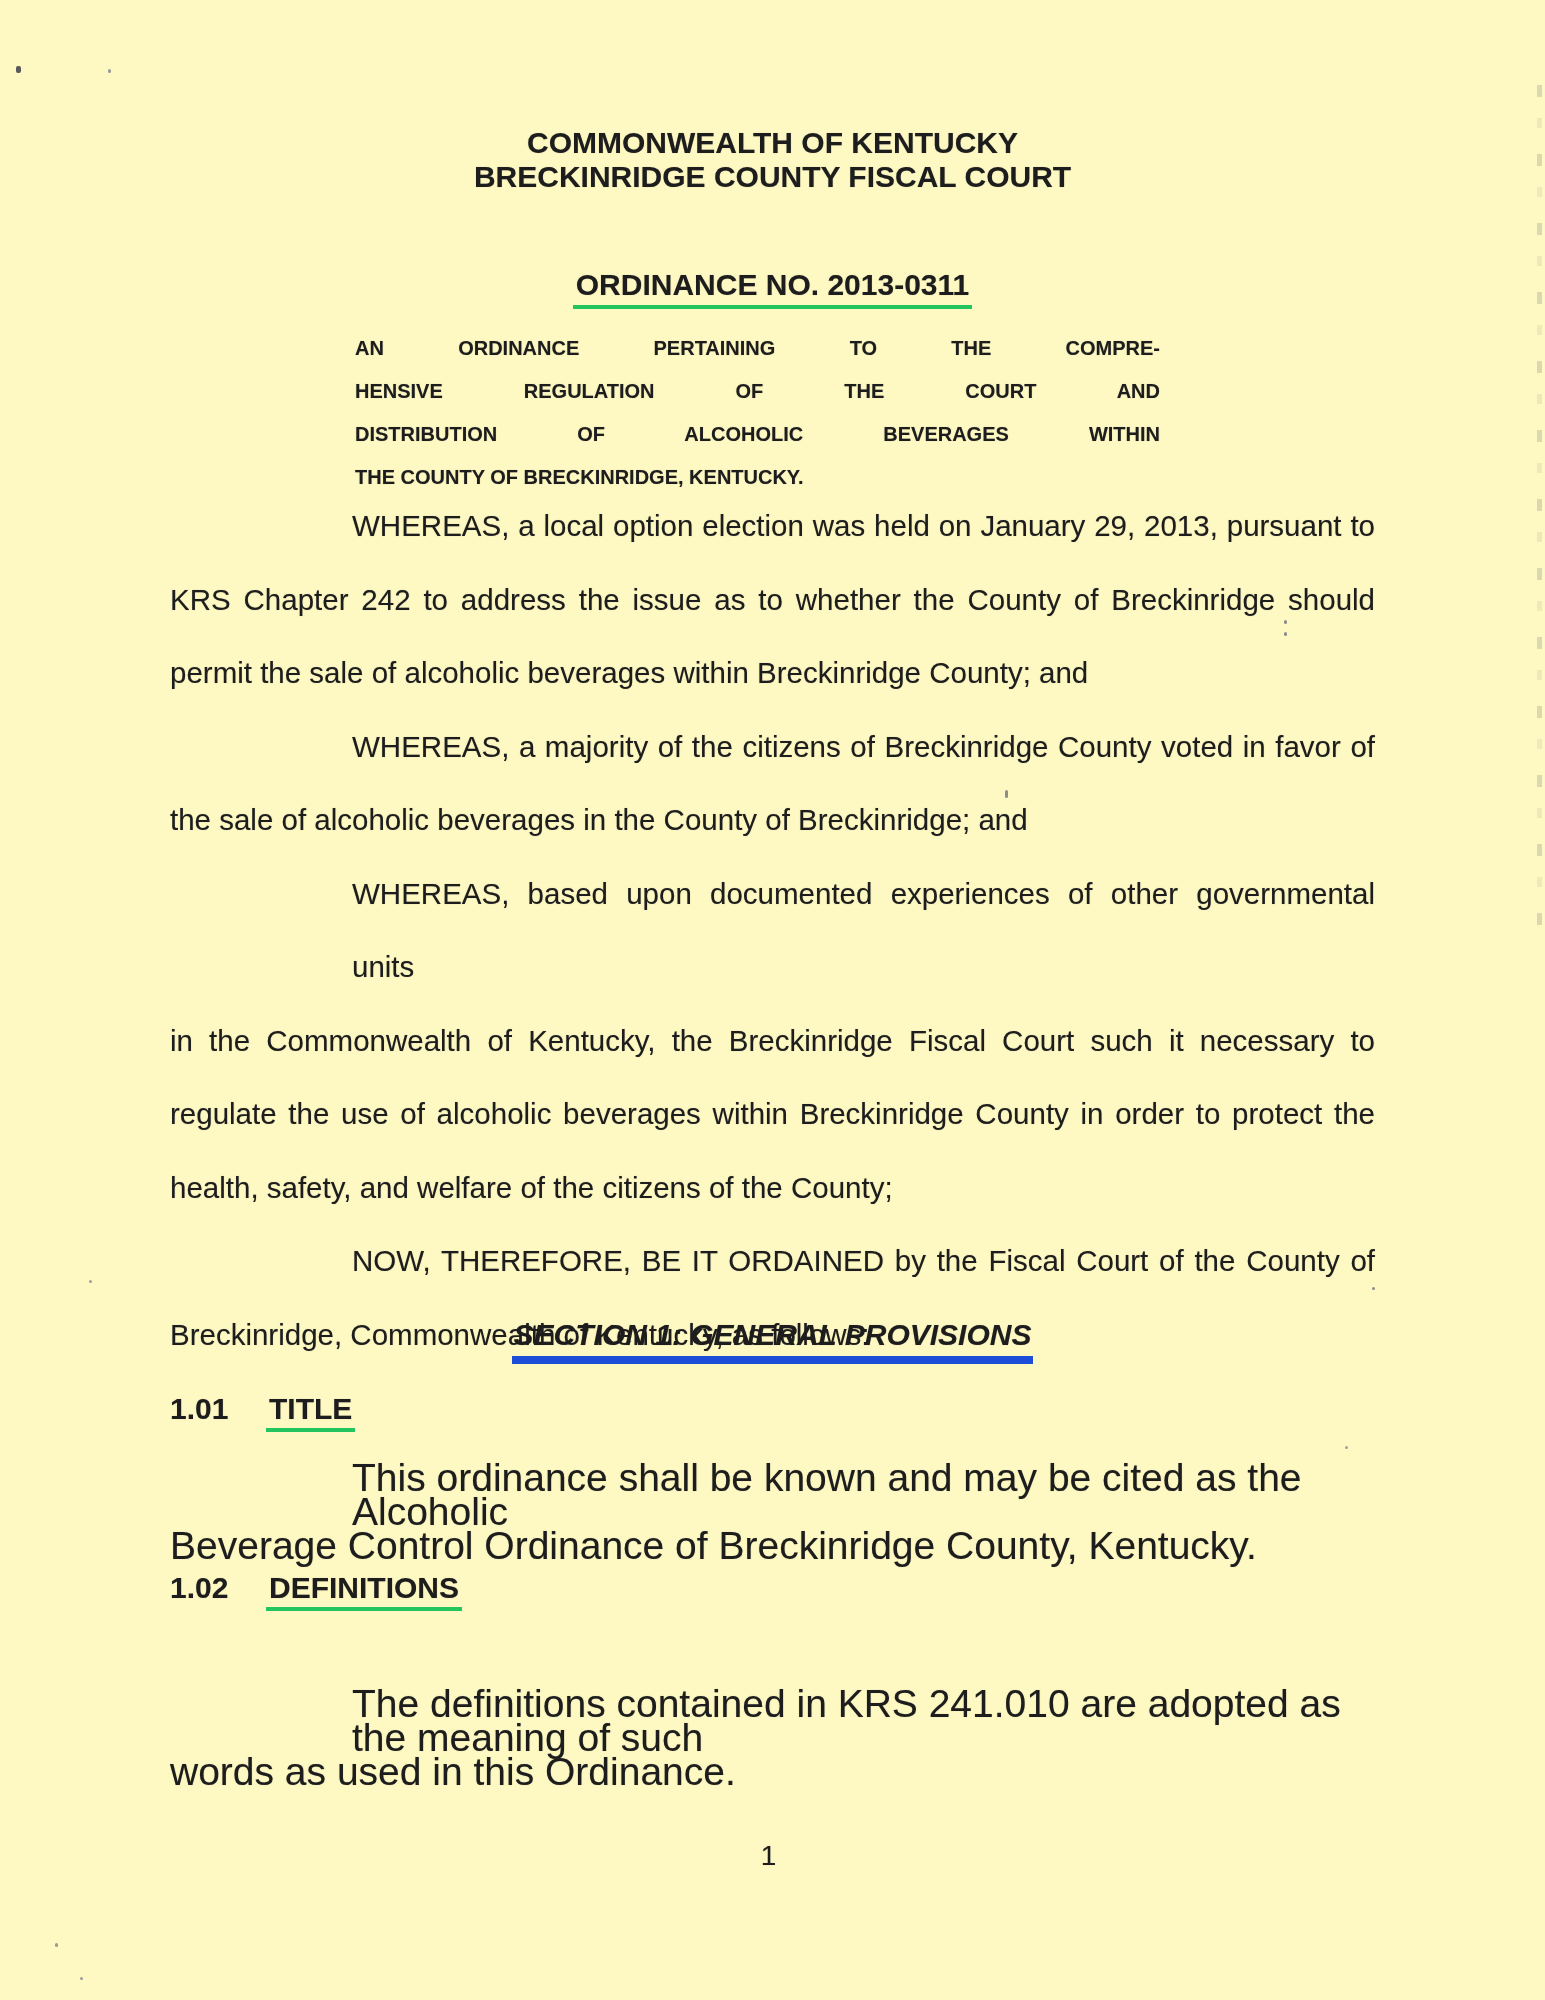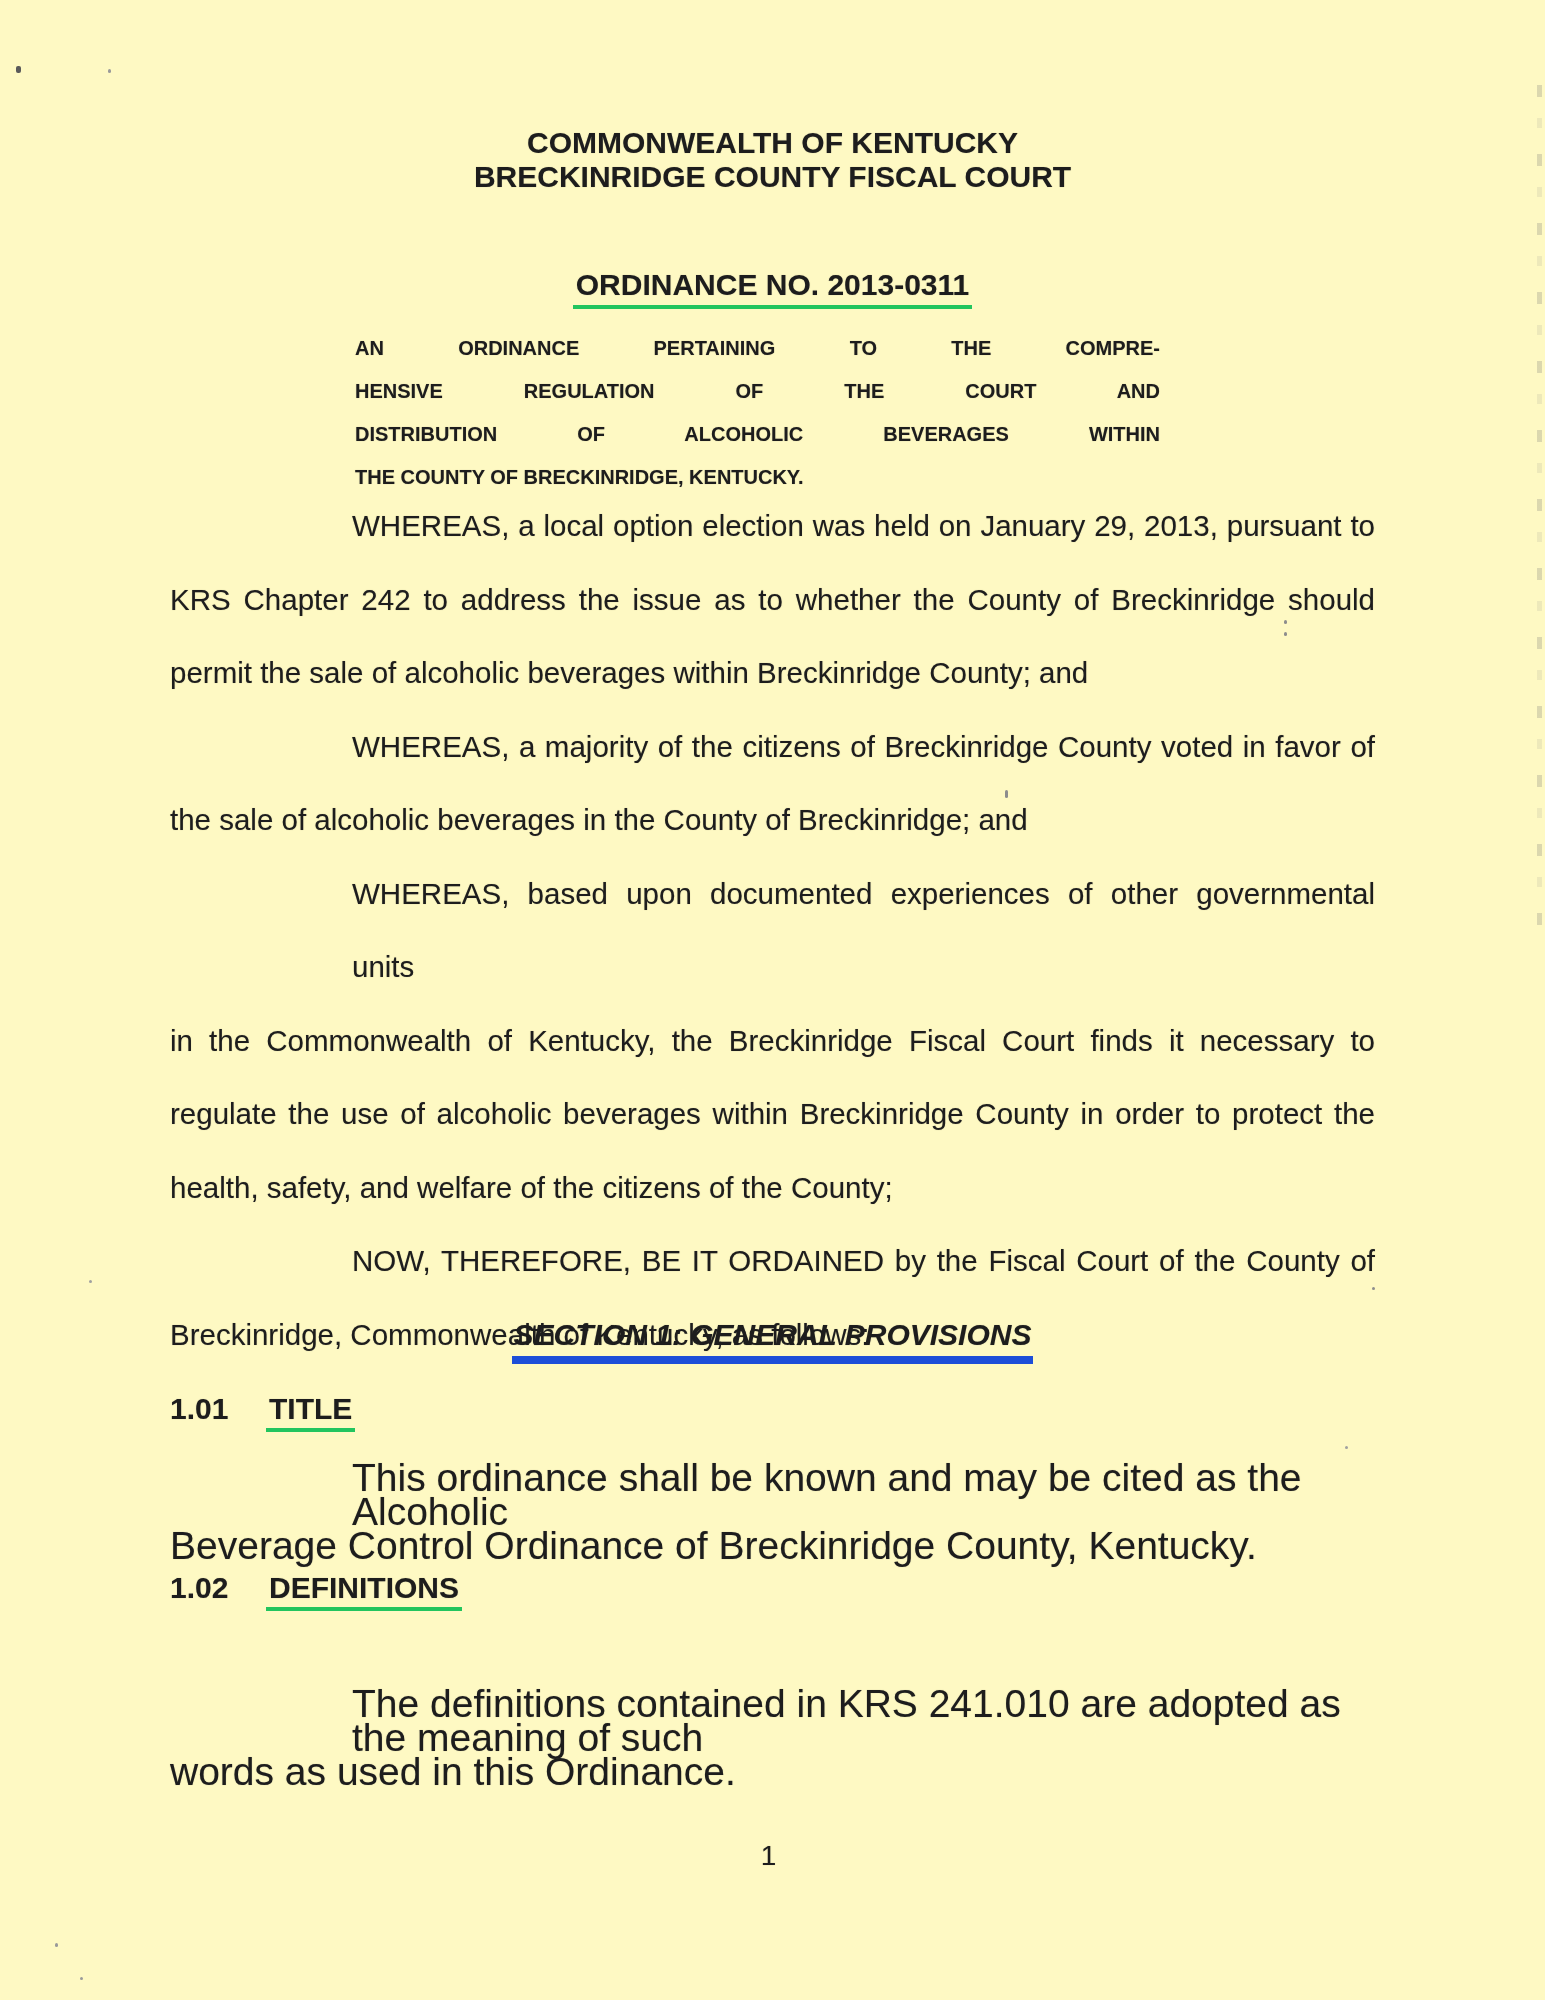--- a/index.html
+++ b/index.html
@@ -104,21 +104,21 @@
 
   <div class="preamble txt">
     <div class="dl jl indent">WHEREAS, a local option election was held on January 29, 2013, pursuant to</div>
     <div class="dl jl">KRS Chapter 242 to address the issue as to whether the County of Breckinridge should</div>
     <div class="dl">permit the sale of alcoholic beverages within Breckinridge County; and</div>
 
     <div class="dl jl indent">WHEREAS, a majority of the citizens of Breckinridge County voted in favor of</div>
     <div class="dl">the sale of alcoholic beverages in the County of Breckinridge; and</div>
 
     <div class="dl jl indent">WHEREAS, based upon documented experiences of other governmental units</div>
-    <div class="dl jl">in the Commonwealth of Kentucky, the Breckinridge Fiscal Court finds it necessary to</div>
+    <div class="dl jl">in the Commonwealth of Kentucky, the Breckinridge Fiscal Court such it necessary to</div>
     <div class="dl jl">regulate the use of alcoholic beverages within Breckinridge County in order to protect the</div>
     <div class="dl">health, safety, and welfare of the citizens of the County;</div>
 
     <div class="dl jl indent">NOW, THEREFORE, BE IT ORDAINED by the Fiscal Court of the County of</div>
     <div class="dl">Breckinridge, Commonwealth of Kentucky, as follows:</div>
   </div>
 
   <div class="section-heading txt">
     <span class="u2">SECTION 1: GENERAL PROVISIONS</span>
   </div>

